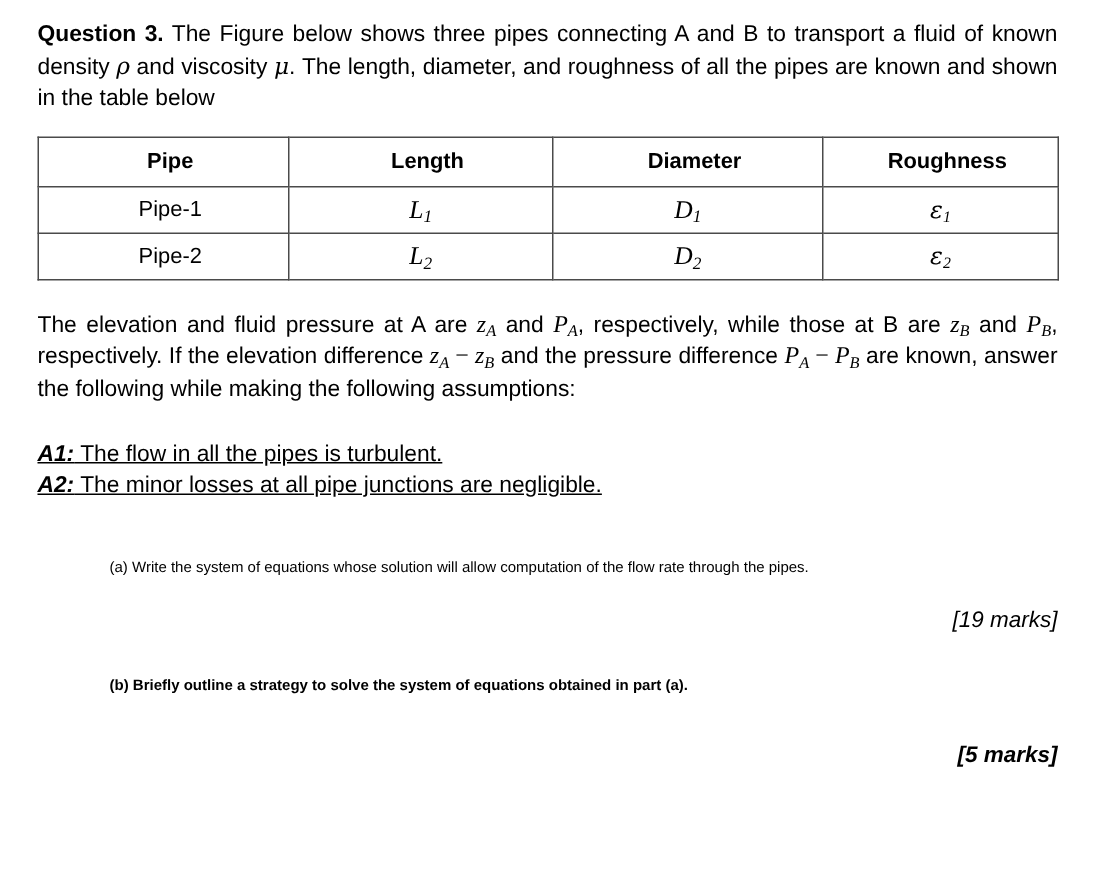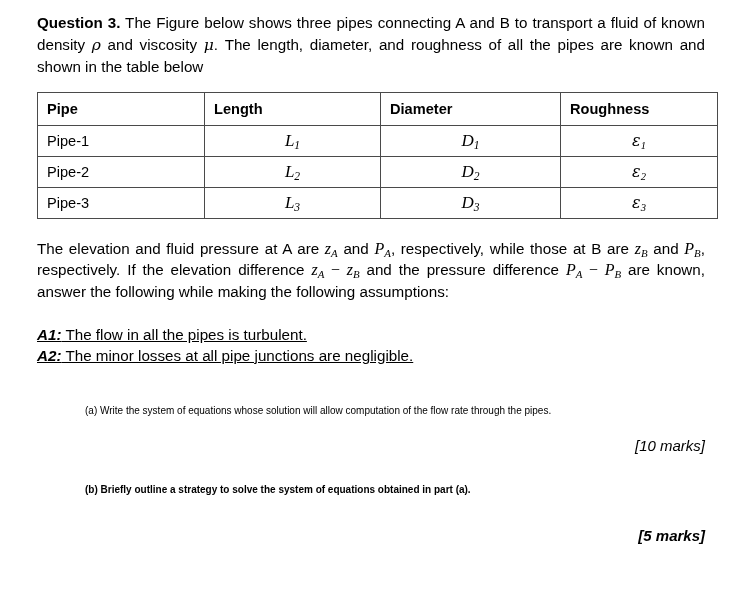--- a/index.html
+++ b/index.html
@@ -12,21 +12,21 @@
     height: 595px;
     font-family: "Liberation Sans", sans-serif;
     color: #000000;
     -webkit-font-smoothing: antialiased;
   }
   .page {
     position: relative;
     width: 732px;
     height: 595px;
     box-sizing: border-box;
-    padding: 10px 27px 0 37px;
+    padding: 10px 27px 0 25px;
   }
 
   
   .para {
     font-size: 15.2px;
     line-height: 21.5px;
     text-align: justify;
     margin: 0;
   }
   .intro {
@@ -65,21 +65,21 @@
     border-collapse: collapse;
     margin: 14px 0 0 0;
     table-layout: fixed;
   }
   .pipe-table th,
   .pipe-table td {
     border: 1px solid #4a4a4a;
     height: 31px;
     padding: 0 0 0 9px;
     font-size: 14.6px;
-    text-align: left;
+    text-align: center;
     vertical-align: middle;
     box-sizing: border-box;
   }
   .pipe-table th {
     font-weight: bold;
     height: 33px;
   }
   .pipe-table td.sym {
     text-align: center;
     padding: 0;
@@ -155,41 +155,35 @@
         <td class="col-length sym"><span class="m"><span>L</span><sub>1</sub></span></td>
         <td class="col-diameter sym"><span class="m"><span>D</span><sub>1</sub></span></td>
         <td class="col-roughness sym"><span class="gk"><span>ε</span><sub>1</sub></span></td>
       </tr>
       <tr>
         <td class="col-pipe">Pipe-2</td>
         <td class="col-length sym"><span class="m"><span>L</span><sub>2</sub></span></td>
         <td class="col-diameter sym"><span class="m"><span>D</span><sub>2</sub></span></td>
         <td class="col-roughness sym"><span class="gk"><span>ε</span><sub>2</sub></span></td>
       </tr>
-      <tr>
-        <td class="col-pipe">Pipe-3</td>
-        <td class="col-length sym"><span class="m"><span>L</span><sub>3</sub></span></td>
-        <td class="col-diameter sym"><span class="m"><span>D</span><sub>3</sub></span></td>
-        <td class="col-roughness sym"><span class="gk"><span>ε</span><sub>3</sub></span></td>
-      </tr>
     </tbody>
   </table>
 
   <p class="para body-para"><span>The elevation and fluid pressure at A are </span><span class="m"><span>z</span><sub>A</sub></span><span> and </span><span class="m"><span>P</span><sub>A</sub></span><span>, respectively, while those at B are </span><span class="m"><span>z</span><sub>B</sub></span><span> and </span><span class="m"><span>P</span><sub>B</sub></span><span>, respectively. If the elevation difference </span><span class="m"><span>z</span><sub>A</sub></span><span class="op"> − </span><span class="m"><span>z</span><sub>B</sub></span><span> and the pressure difference </span><span class="m"><span>P</span><sub>A</sub></span><span class="op"> − </span><span class="m"><span>P</span><sub>B</sub></span><span> are known, answer the following while making the following assumptions:</span></p>
 
   <div class="assumptions">
     <div class="assumption-line"><span class="bi">A1:</span><span> The flow in all the pipes is turbulent.</span></div>
     <div class="assumption-line"><span class="bi">A2:</span><span> The minor losses at all pipe junctions are negligible.</span></div>
   </div>
 
   <div class="parts">
 
     <div>
       <p class="part"><span>(a)</span><span> Write the system of equations whose solution will allow computation of the flow rate through the pipes.</span></p>
-      <p class="marks marks-a">[10 marks]</p>
+      <p class="marks marks-a">[19 marks]</p>
     </div>
 
     <div class="part-b-wrap">
       <p class="part part-b"><span>(b)</span><span> Briefly outline a strategy to solve the system of equations obtained in part (a).</span></p>
       <p class="marks marks-b">[5 marks]</p>
     </div>
 
   </div>
 
 </div>

